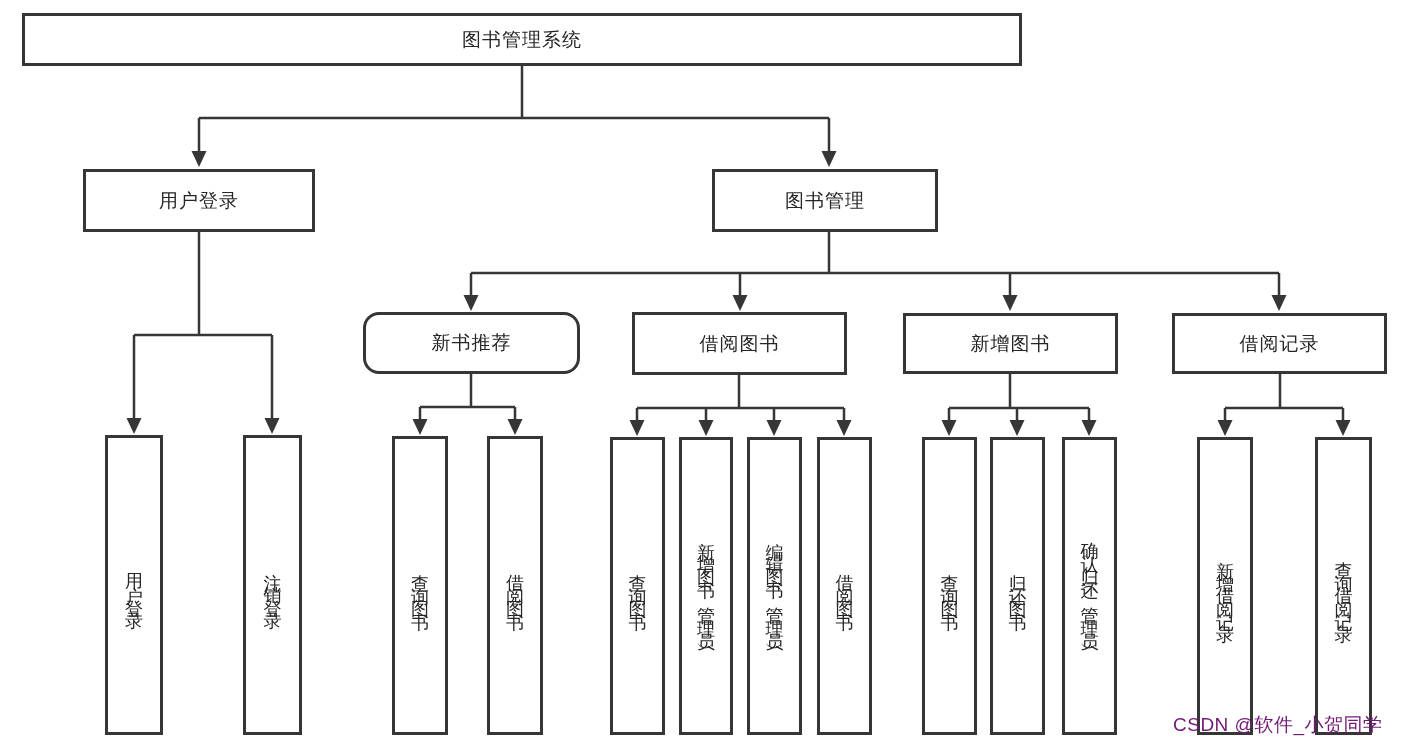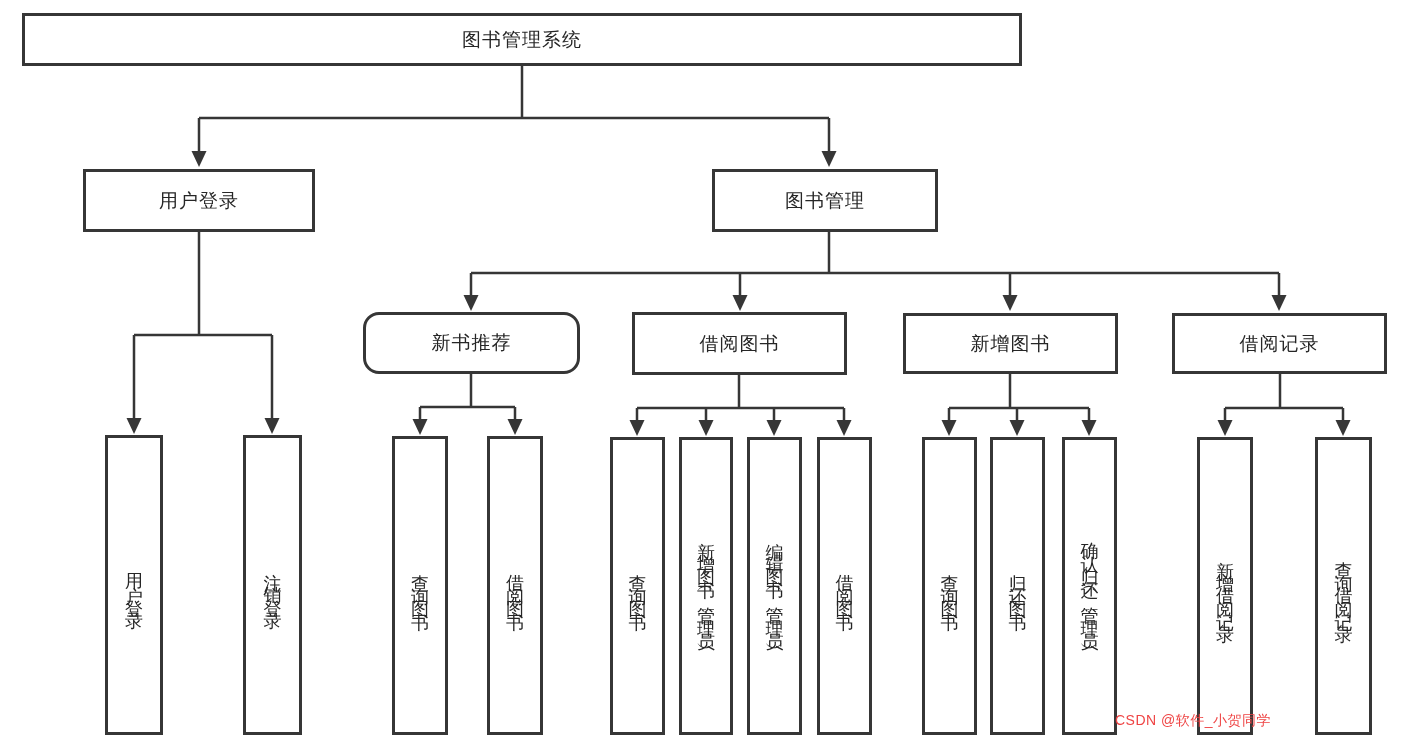--- a/index.html
+++ b/index.html
@@ -28,24 +28,24 @@
   .node--v .label{
     writing-mode:vertical-rl;
     text-orientation:mixed;
     font-size:18px;
     line-height:1;
     letter-spacing:13px;
     white-space:nowrap;
   }
   .watermark{
     position:absolute;
-    left:1115px;top:712px;
+    left:1173px;top:712px;
     z-index:3;
-    color:#ef4444;
-    font-size:14px;
+    color:#701a75;
+    font-size:19px;
     letter-spacing:0.5px;
     white-space:nowrap;
   }
 </style>
 </head>
 <body>
 
 <div class="canvas">
 
   <svg class="connectors" viewBox="0 0 1405 747" xmlns="http://www.w3.org/2000/svg">

